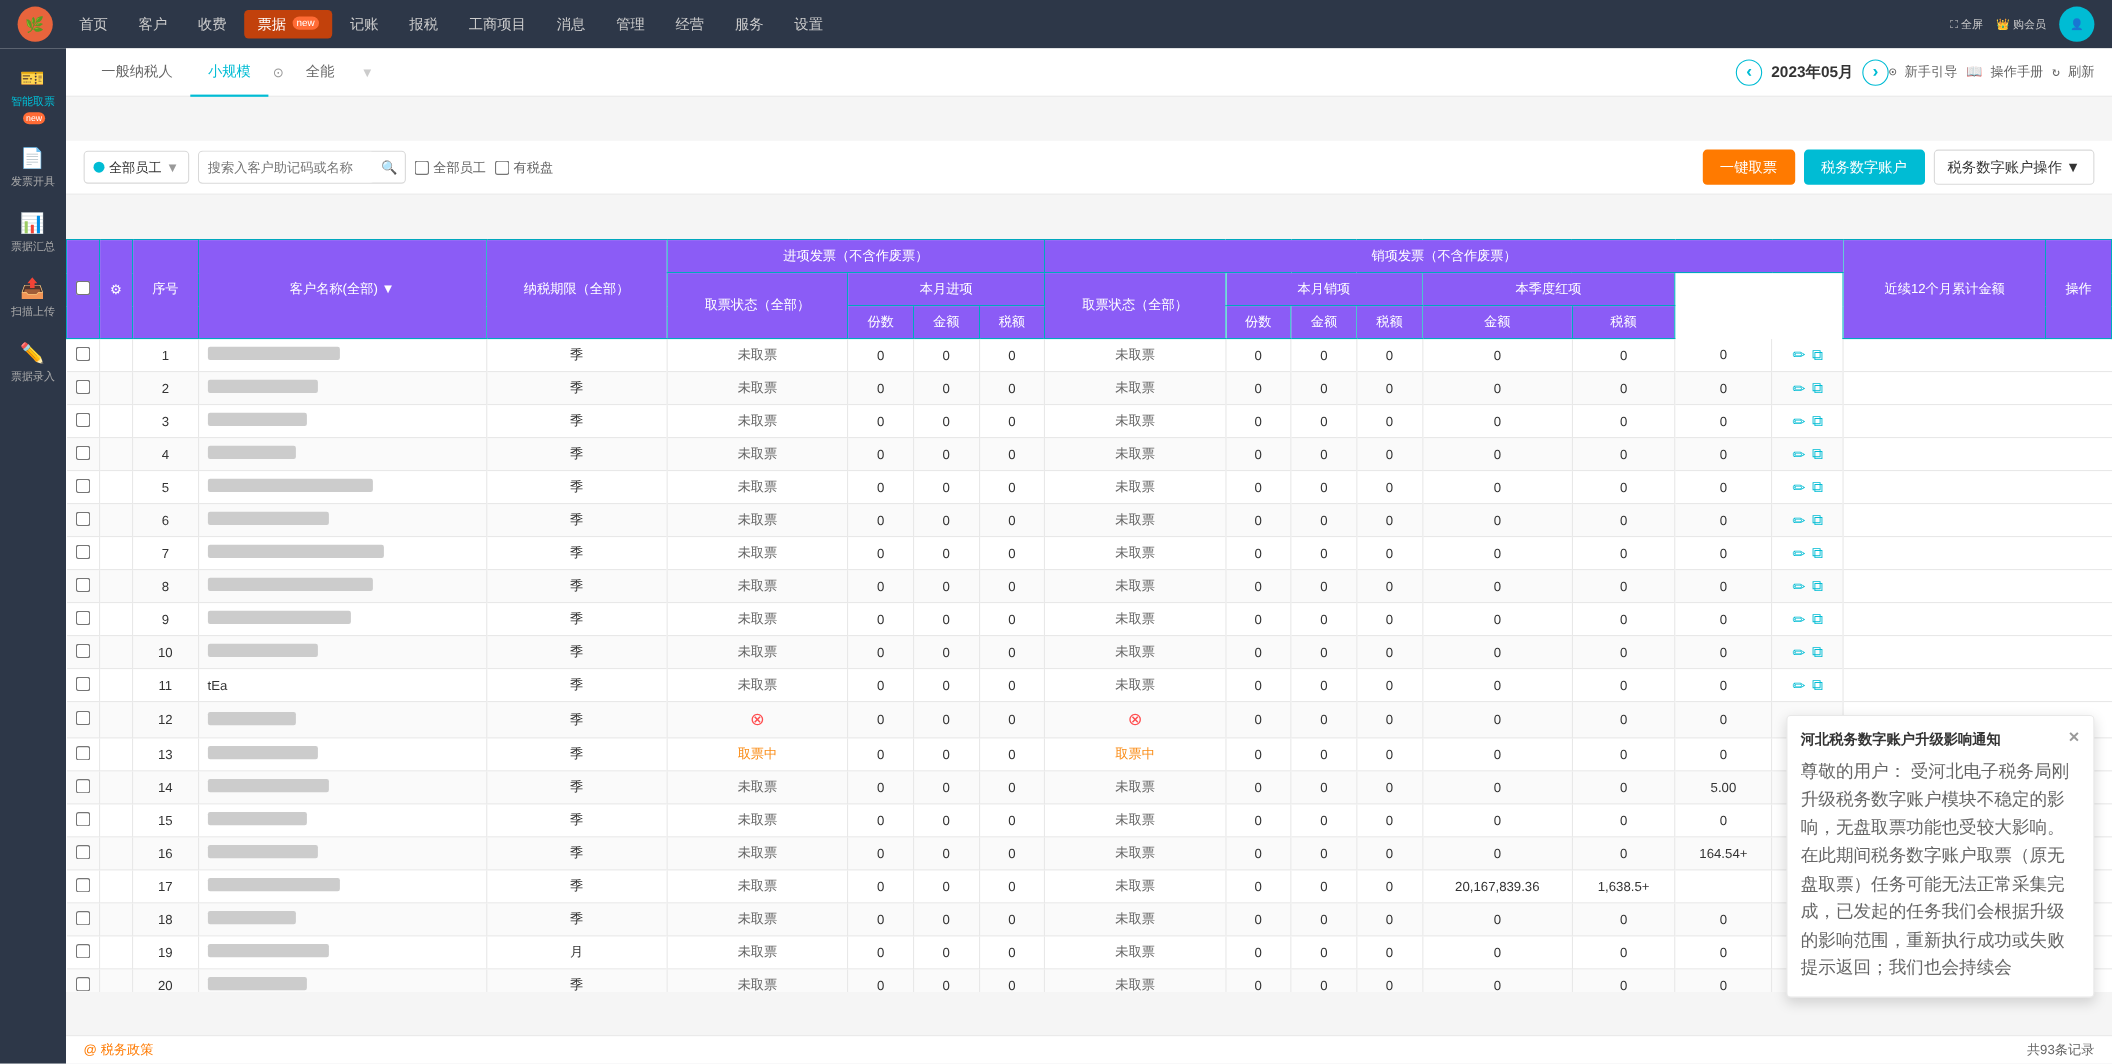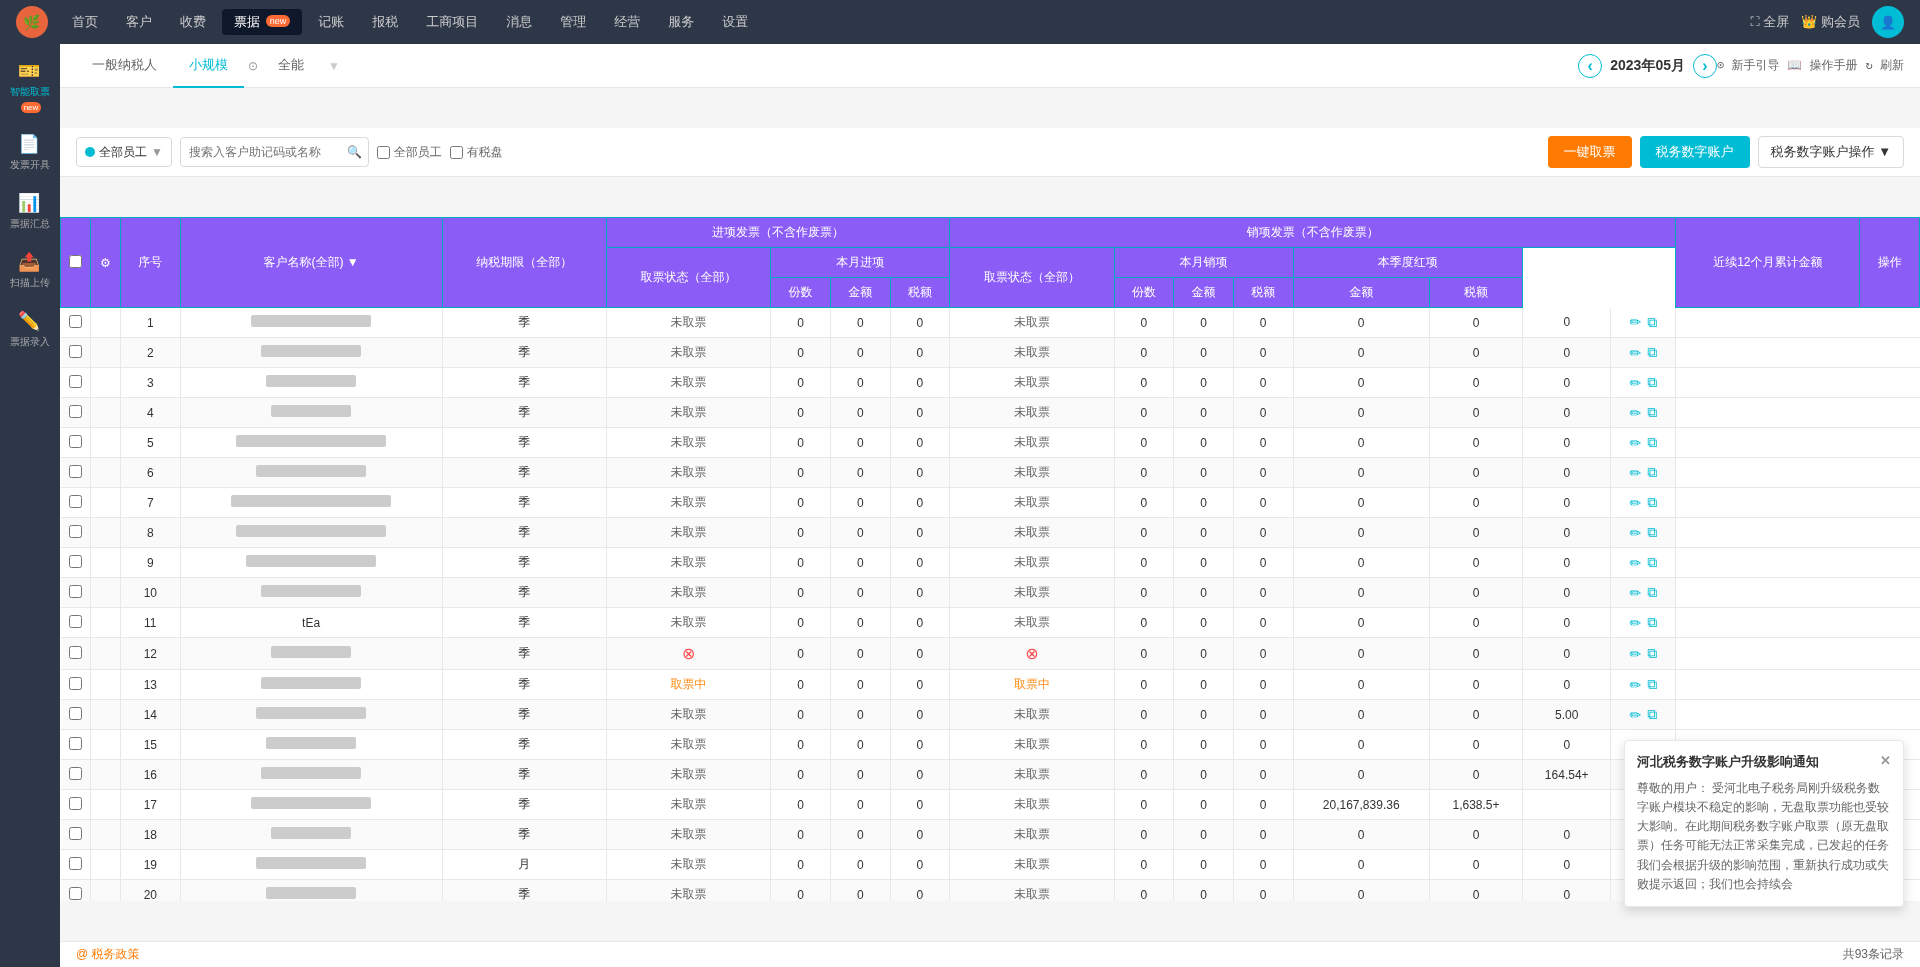--- a/index.html
+++ b/index.html
@@ -2,23 +2,23 @@
 <html><head>
   <meta charset="utf-8">
   <style>
     * { box-sizing: border-box; margin: 0; padding: 0; }
     body { font-family: "Microsoft YaHei", "PingFang SC", sans-serif; font-size: 12px; background: #f0f2f5; color: #333; width: 1920px; min-height: 967px; overflow-x: hidden; }
 
     
     .top-nav { background: #2d3748; height: 44px; display: flex; align-items: center; padding: 0 16px; gap: 4px; }
     .top-nav-logo { width: 32px; height: 32px; background: #e8643c; border-radius: 50%; display: flex; align-items: center; justify-content: center; color: white; font-size: 14px; margin-right: 8px; }
     .top-nav-item { color: #ccc; padding: 4px 12px; cursor: pointer; font-size: 13px; border-radius: 4px; }
-    .top-nav-item.active { background: #0f172a; color: white; border-radius: 4px; padding: 4px 12px; }
+    .top-nav-item.active { background: #c2410c; color: white; border-radius: 4px; padding: 4px 12px; }
     .top-nav-badge { background: #ff6b35; color: white; font-size: 9px; padding: 1px 4px; border-radius: 8px; margin-left: 2px; vertical-align: top; margin-top: 2px; display: inline-block; }
-    .top-nav-right { margin-left: auto; display: flex; align-items: center; gap: 12px; color: #ccc; font-size: 13px; justify-content: space-between; }
+    .top-nav-right { margin-left: auto; display: flex; align-items: center; gap: 12px; color: #ccc; font-size: 10px; justify-content: space-between; }
     .top-nav-right span { cursor: pointer; }
     .avatar { width: 32px; height: 32px; background: #00bcd4; border-radius: 50%; display: flex; align-items: center; justify-content: center; color: white; }
 
     
     .layout { display: flex; height: calc(967px - 44px); }
     .sidebar { width: 60px; background: #2d3748; display: flex; flex-direction: column; align-items: center; padding: 8px 0; gap: 4px; }
     .sidebar-item { display: flex; flex-direction: column; align-items: center; color: #aaa; padding: 8px 4px; cursor: pointer; width: 56px; border-radius: 4px; font-size: 10px; gap: 3px; }
     .sidebar-item.active { color: #00bcd4; }
     .sidebar-item .icon { font-size: 18px; }
     .sidebar-badge { background: #ff6b35; color: white; font-size: 8px; padding: 1px 3px; border-radius: 6px; margin-left: 2px; vertical-align: top; }
@@ -47,29 +47,29 @@
     .btn-teal { background: #00bcd4; color: white; border: none; padding: 6px 16px; border-radius: 4px; cursor: pointer; font-size: 13px; }
     .btn-outline { background: white; color: #333; border: 1px solid #d9d9d9; padding: 6px 12px; border-radius: 4px; cursor: pointer; font-size: 13px; display: flex; align-items: center; gap: 4px; }
 
     
     .table-wrap { flex: 1; overflow: auto; }
     table { width: 100%; border-collapse: collapse; background: white; }
     thead tr th { background: #8b5cf6; color: white; padding: 6px 8px; text-align: center; font-size: 12px; font-weight: normal; border: 1px solid #00a8be; white-space: nowrap; position: sticky; top: 0; z-index: 2; }
     tbody tr { border-bottom: 1px solid #e8e8e8; }
     tbody tr:nth-child(even) { background: #fafafa; }
     tbody td { padding: 6px 8px; text-align: center; font-size: 12px; color: #333; border-right: 1px solid #e8e8e8; white-space: nowrap; }
-    tbody td.name-cell { text-align: center; max-width: 200px; overflow: hidden; margin-left: 30px; }
+    tbody td.name-cell { text-align: left; max-width: 200px; overflow: hidden; margin-left: 30px; }
     .blurred { background: #ccc; border-radius: 2px; height: 12px; display: inline-block; }
     .action-icons { display: flex; gap: 6px; justify-content: center; align-items: center; }
     .action-icon { color: #00bcd4; cursor: pointer; font-size: 14px; }
 
     
     .notification-popup { position: fixed; right: 16px; bottom: 60px; width: 280px; background: white; border: 1px solid #e8e8e8; border-radius: 4px; box-shadow: 0 4px 12px rgba(0,0,0,0.15); padding: 12px; z-index: 100; font-family: Liberation Serif, serif; }
     .notification-title { font-size: 13px; font-weight: bold; color: #333; margin-bottom: 8px; display: flex; justify-content: space-between; }
-    .notification-body { font-size: 12px; color: #666; line-height: 1.6; }
+    .notification-body { font-size: 16px; color: #666; line-height: 1.6; }
     .close-btn { cursor: pointer; color: #999; }
     .record-count { margin-left: auto; color: #666; }
 
     
     .footer-bar { background: white; padding: 4px 16px; border-top: 1px solid #e8e8e8; display: flex; justify-content: space-between; align-items: center; font-size: 12px; color: #666; }
     .col-check { width: 30px; }
     .col-settings { width: 30px; }
 
     .dot-orange { color: #ff7a00; }
   </style>

